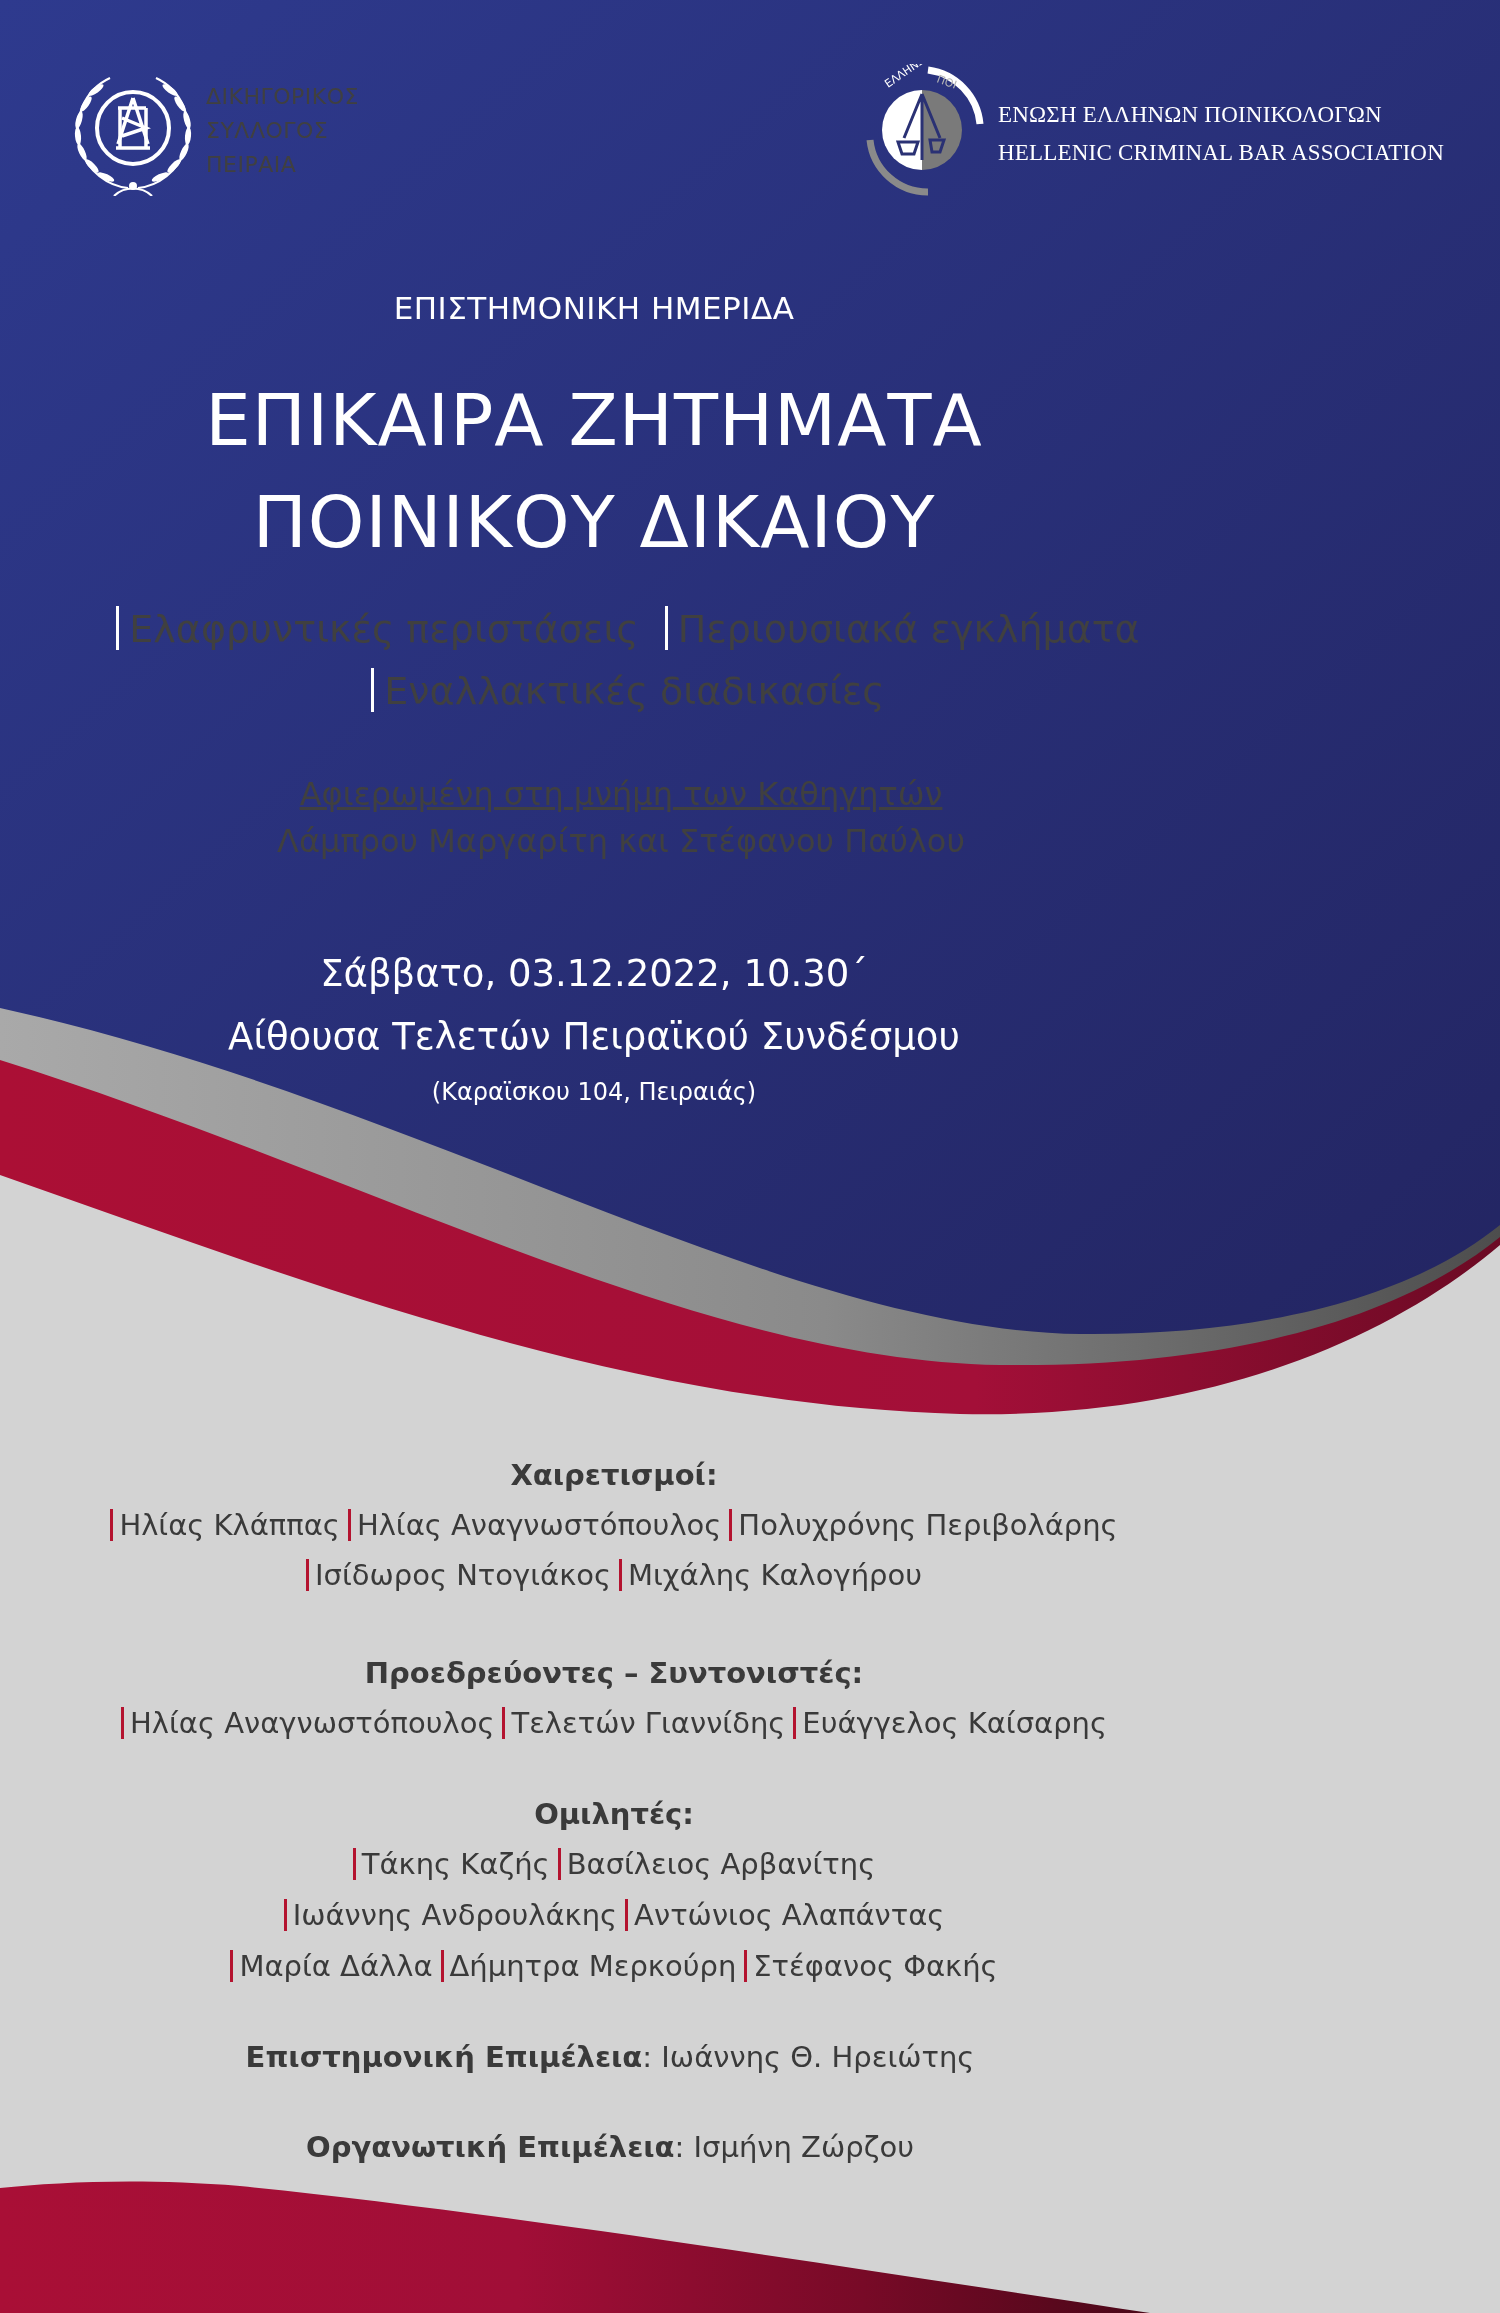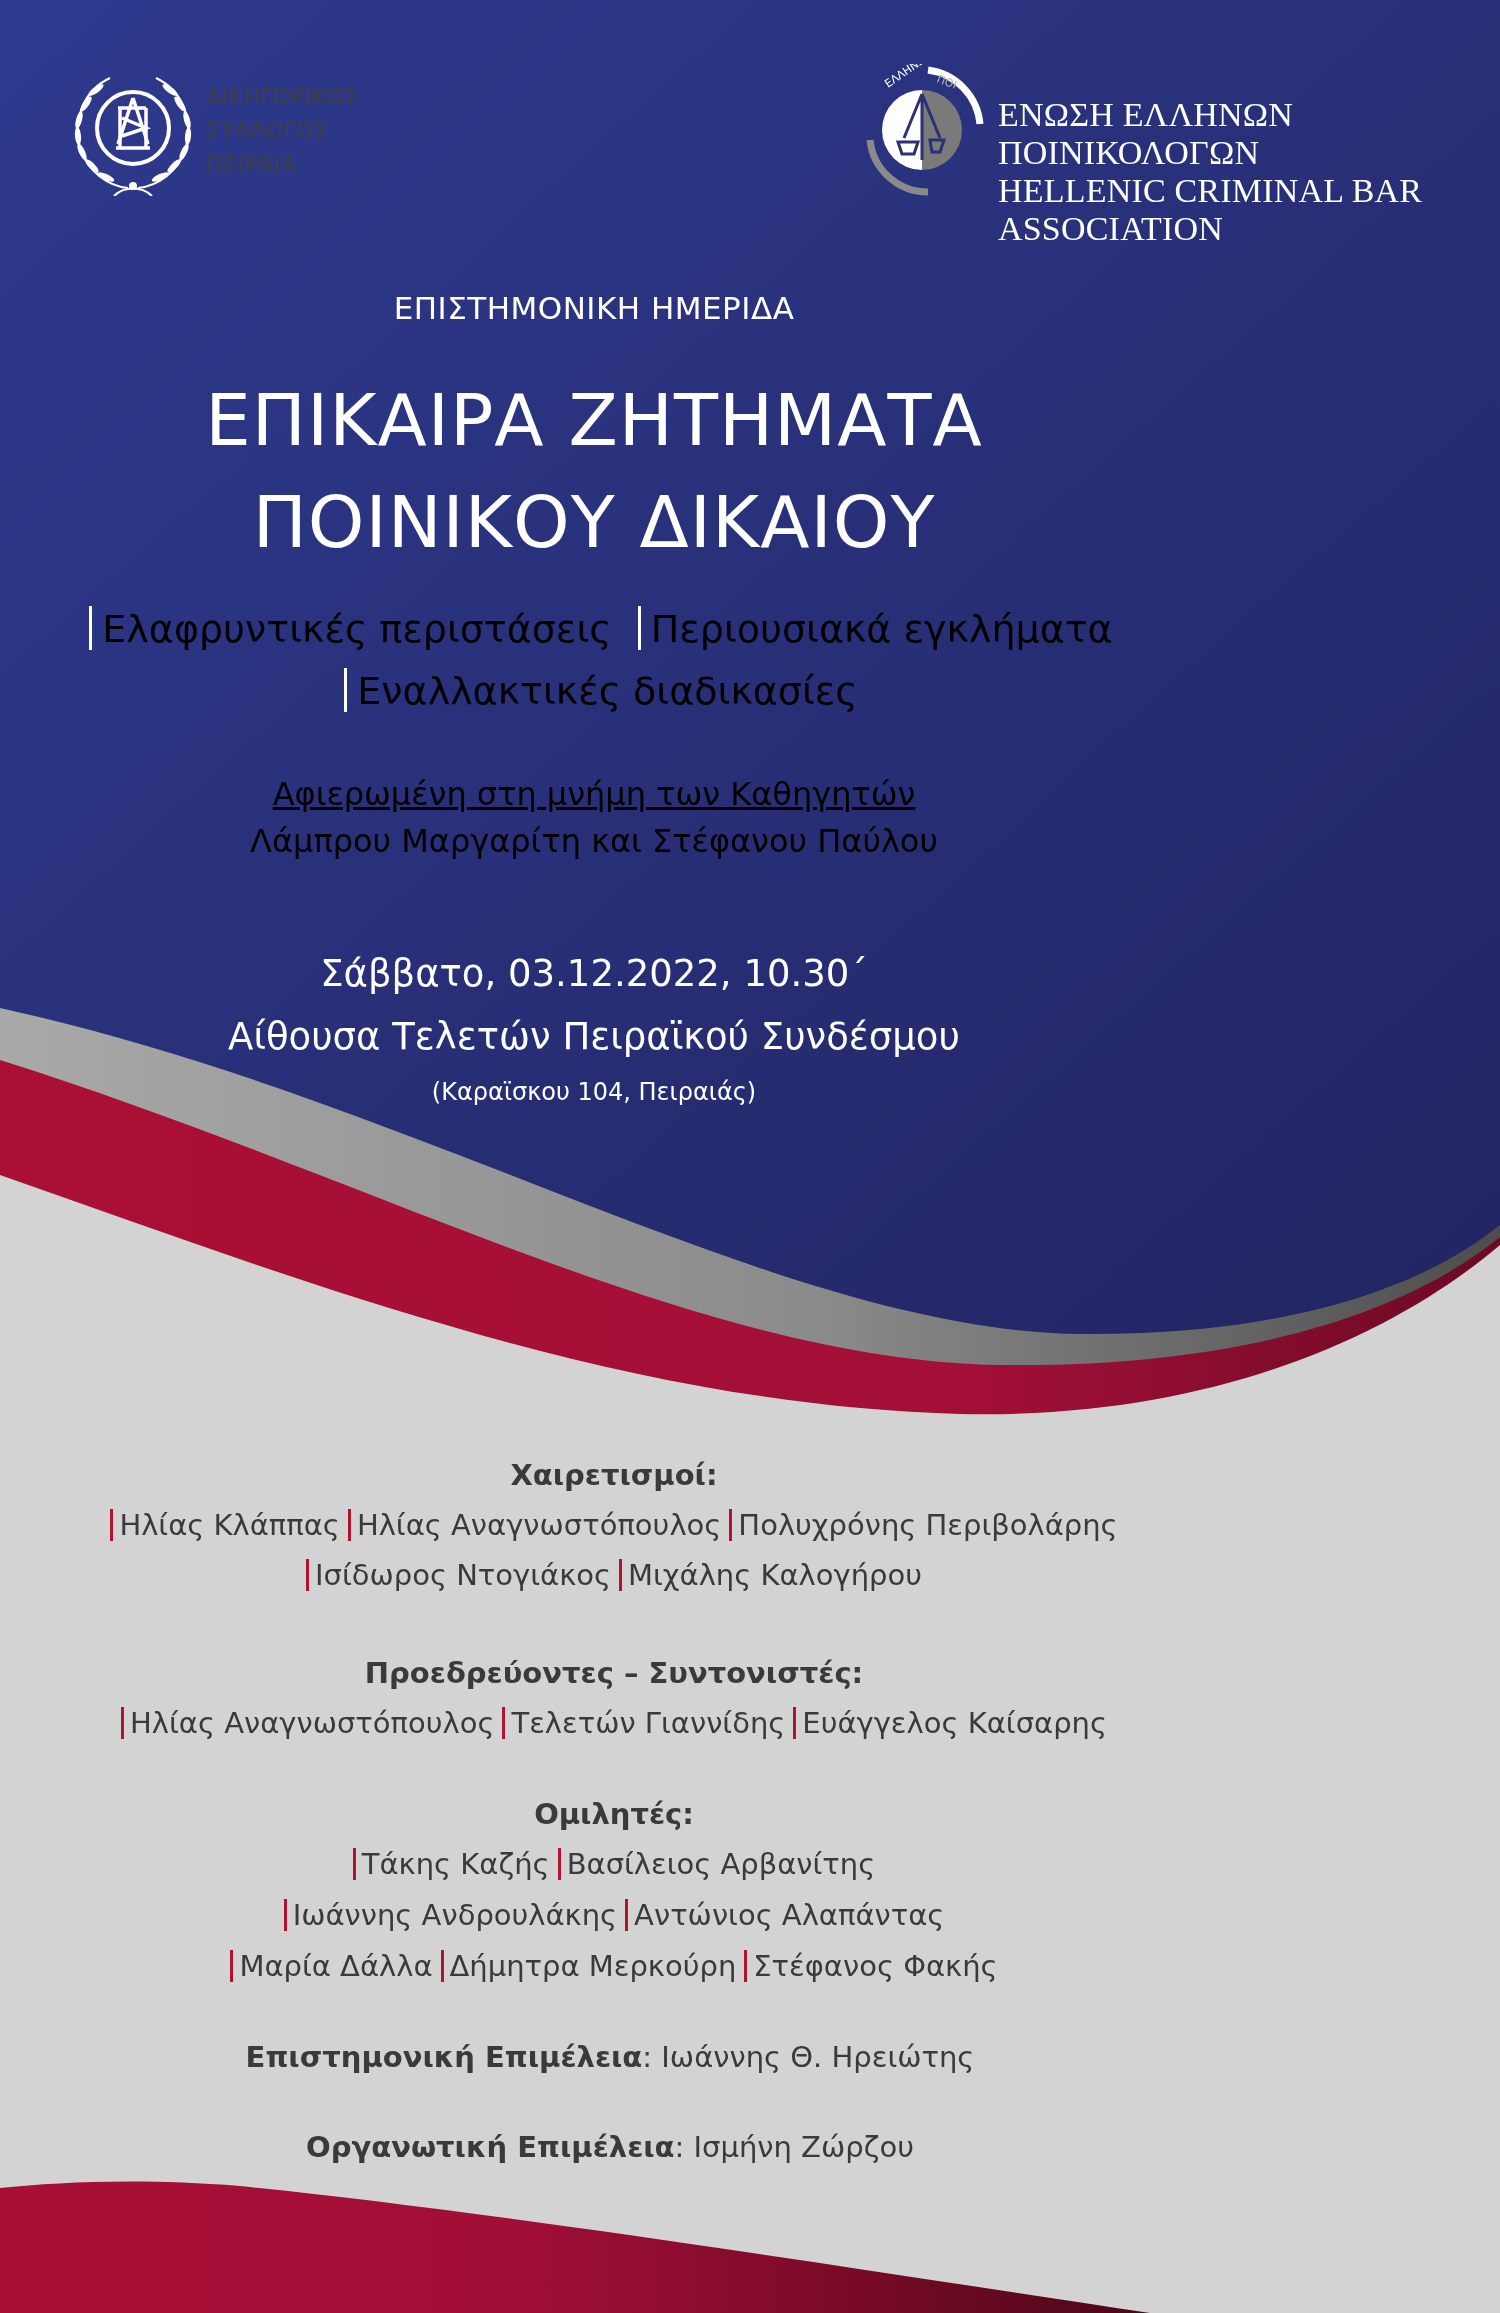--- a/index.html
+++ b/index.html
@@ -1,27 +1,27 @@
 <!DOCTYPE html>
 <html><head>
 <meta charset="utf-8">
 <style>
   html, body { margin:0; padding:0; }
   body { width:1500px; height:2313px; position:relative; overflow:hidden; background:#d3d3d3; font-family:"DejaVu Sans", sans-serif; }
   #bg { position:absolute; left:0; top:0; width:1500px; height:2313px; }
   .abs { position:absolute; }
   .center { left:0; width:1188px; text-align:center; }
   .wht { color:#ffffff; }
-  .lgry { color:#000000; }
+  .lgry { color:#404040;margin-left:27px; }
 
   
   #logo-left { left:66px; top:68px; width:134px; height:128px; }
   #logo-left-text { left:206px; top:80px; font-family:"DejaVu Sans", sans-serif; font-size:22px; line-height:34px; color:#404040; letter-spacing:0.5px; }
   #logo-right { left:858px; top:64px; width:128px; height:134px; }
-  #logo-right-text { left:998px; top:96px; font-family:"Liberation Serif", serif; font-size:34px; line-height:38px; color:#fff; letter-spacing:0.2px; }
+  #logo-right-text { left:998px; top:96px; font-family:"Liberation Serif", serif; font-size:23px; line-height:38px; color:#fff; letter-spacing:0.2px; }
 
   #kicker { top:290px; font-size:31px; letter-spacing:0.5px; }
   #title1 { top:378px; font-size:72px; letter-spacing:1px; }
   #title2 { top:480px; font-size:72px; letter-spacing:1px; }
   .topics { font-size:38px; }
   #topics1 { top:606px; }
   #topics2 { top:668px; }
   .bar { display:inline-block; width:3px; height:44px; vertical-align:-8px; margin:0 10px 0 14px; }
   .bar.white { background:#ffffff; }
   .bar.red { background:#b4132f; width:3px; height:32px; vertical-align:-6px; margin:0 6px 0 8px; }

